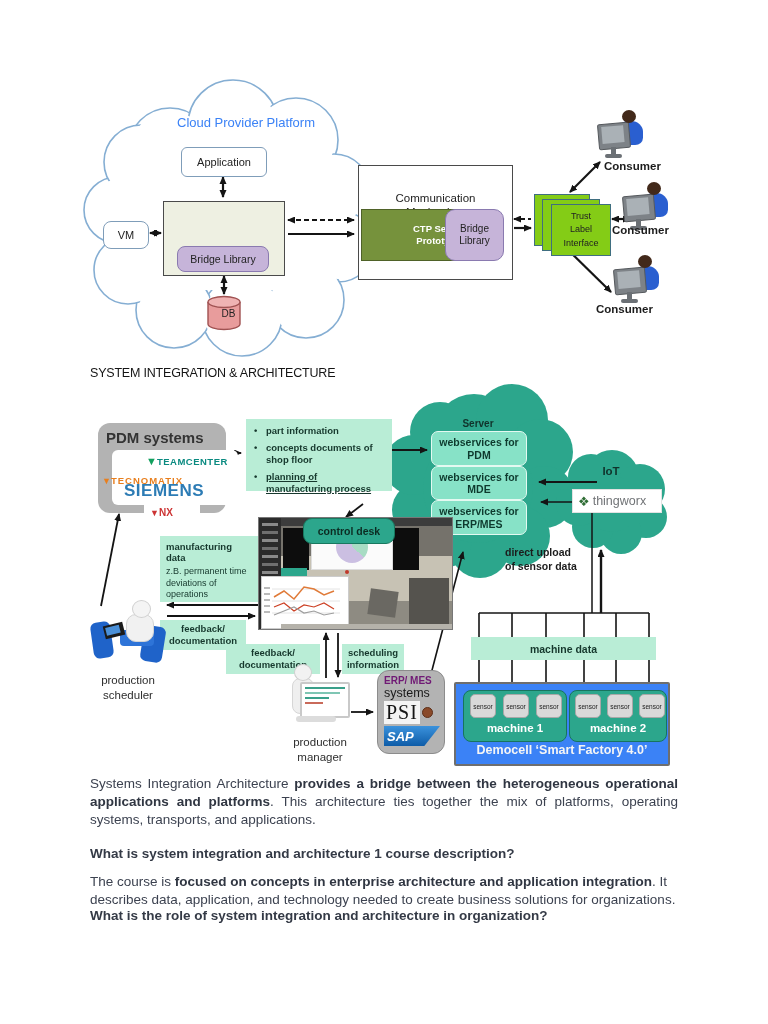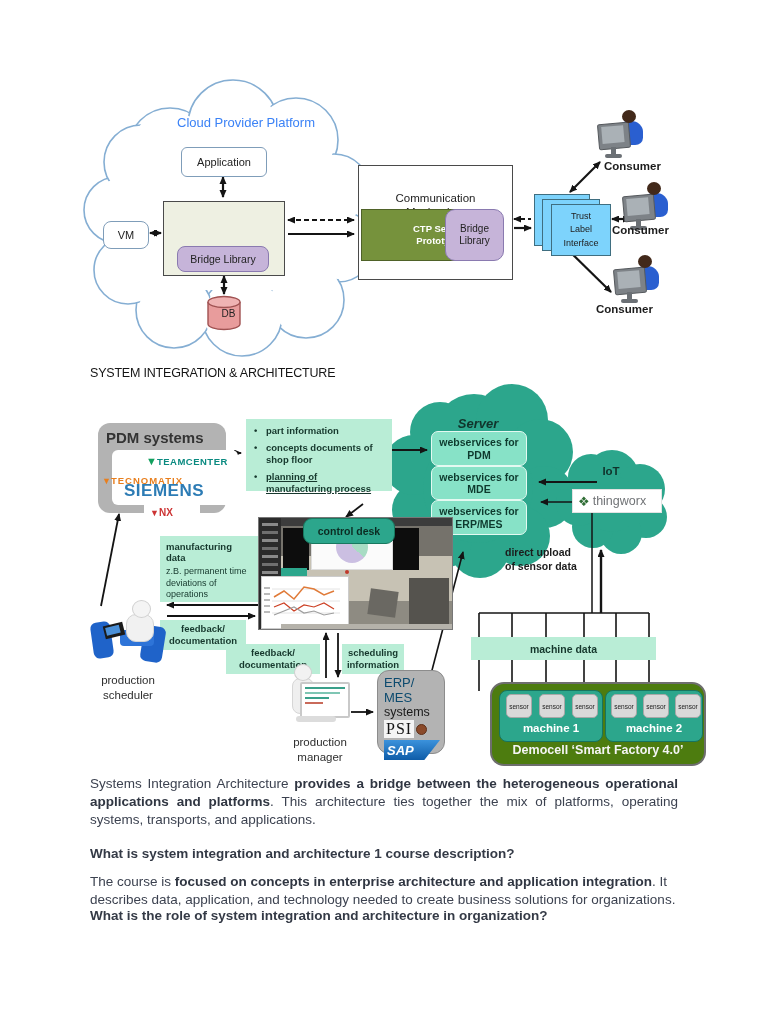--- a/index.html
+++ b/index.html
@@ -9,38 +9,38 @@
   .ctr{display:flex;align-items:center;justify-content:center;text-align:center;}
   .pre{white-space:pre-line;}
   svg.layer{position:absolute;left:0;top:0;z-index:1;}
   .el{z-index:2;}
   
   .wbox{background:#fff;border:1px solid #7f9db9;border-radius:6px;font-size:11px;}
   .monbox{background:#eef0e2;border:1.6px solid #4a4a4a;font-size:12px;line-height:1.2;}
   .lav{background:#c6b4d9;border:1px solid #8a7ab0;border-radius:8px;font-size:10.5px;}
   .commbox{background:#fff;border:1.6px solid #4a4a4a;font-size:11.5px;line-height:1.2;}
   .olive{background:#76923c;border:1px solid #4f6228;color:#fff;font-size:9.5px;font-weight:700;line-height:1.3;}
-  .trust{background:#7dd3fc;border:1.2px solid #3f6e80;}
+  .trust{background:#84cc16;border:1.2px solid #3f6e80;}
   .conslabel{font-size:11.5px;font-weight:600;color:#1c1c1c;}
   
   .cicon{width:46px;height:48px;}
   .cicon .mon{position:absolute;left:0;top:13px;width:30px;height:24px;background:#7d8287;border:1px solid #55595d;border-radius:2px;transform:rotate(-5deg);}
   .cicon .scr{position:absolute;left:3px;top:2px;width:22px;height:17px;background:#aab1b6;}
   .cicon .stand{position:absolute;left:13px;top:37px;width:5px;height:8px;background:#6b7075;}
   .cicon .base{position:absolute;left:7px;top:44px;width:17px;height:4px;background:#6b7075;border-radius:2px;}
   .cicon .head{position:absolute;left:24px;top:0;width:14px;height:13px;background:#42291a;border-radius:50%;}
   .cicon .body{position:absolute;left:19px;top:11px;width:26px;height:24px;background:#2a5fd0;border-radius:45% 45% 30% 30%;z-index:-1;}
   
   .mint{background:#b9edd6;color:#16382d;font-weight:600;}
   .ws{background:#87e2c7;border:1px solid #e4f9f1;border-radius:7px;color:#0e3a2e;font-weight:700;font-size:10.5px;line-height:1.15;}
   .graybox{background:#b3b3b3;border-radius:12px;}
   .teal-banner{background:#2ca68c;border:1px solid #18785f;color:#0c2b22;font-weight:600;font-size:10.5px;}
   .machine{background:#2ca68c;border:1px solid #17745e;border-radius:8px;}
   .sensor{background:#d9d9d9;border:1px solid #a8a8a8;border-radius:5px;font-size:6.5px;color:#222;}
-  .demo{background:#4d7c0f;border:2.5px solid #6e6e6e;border-radius:14px;margin-left:36px;}
+  .demo{background:#3b82f6;border:2.5px solid #6e6e6e;border-radius:2px;}
   
   .shot{background:#8e8b82;border:1px solid #777;}
   .shot .part{position:absolute;}
   
   .para{font-size:13.5px;line-height:18px;color:#3c4250;}
   .bld{font-weight:700;color:#303642;}
   .q{font-weight:600;color:#343a46;}
 </style>
 </head>
 <body>
@@ -239,21 +239,21 @@
   <div style="display:flex;margin-bottom:5px;">
     <span style="width:12px;">•</span>
     <span style="width:110px;">concepts documents of shop floor</span>
   </div>
   <div style="display:flex;">
     <span style="width:12px;">•</span>
     <span style="width:110px;text-decoration:underline;">planning of manufacturing process</span>
   </div>
 </div>
 
-<div class="abs el ctr" style="left:436px;top:416px;width:84px;height:14px;font-size:13px;font-weight:600;color:#10332b;font-style:italic;">Server</div>
+<div class="abs el ctr" style="left:436px;top:416px;width:84px;height:14px;font-size:10px;font-weight:600;color:#10332b;">Server</div>
 <div class="abs el ctr pre ws" style="left:431px;top:431px;width:94px;height:33px;">webservices for
 PDM</div>
 <div class="abs el ctr pre ws" style="left:431px;top:466px;width:94px;height:32px;">webservices for
 MDE</div>
 <div class="abs el ctr pre ws" style="left:431px;top:500px;width:94px;height:33px;">webservices for
 ERP/MES</div>
 
 <div class="abs el ctr" style="left:596px;top:464px;width:30px;height:14px;font-size:11.5px;font-weight:600;color:#10332b;">IoT</div>
 <div class="abs el" style="left:572px;top:489px;width:90px;height:24px;background:#fff;border:1px solid #e2e2e2;display:flex;align-items:center;padding-left:5px;box-sizing:border-box;">
   <span style="color:#2f6d35;font-size:13px;margin-right:3px;">❖</span>
@@ -340,24 +340,24 @@
     <div style="margin:3px 8px 0 3px;height:2px;background:#7fc6b4;"></div>
     <div style="margin:3px 5px 0 3px;height:2px;background:#3aa08a;width:24px;"></div>
     <div style="margin:3px 0 0 3px;height:2px;background:#c96a5a;width:18px;"></div>
   </div>
   <div class="abs" style="left:10px;top:52px;width:40px;height:6px;background:#dcdcdc;border-radius:3px;"></div>
 </div>
 <div class="abs el ctr pre" style="left:284px;top:734px;width:72px;height:32px;font-size:11.5px;color:#2e2e2e;line-height:1.3;">production
 manager</div>
 
 <div class="abs el graybox" style="left:377px;top:670px;width:68px;height:84px;border:1px solid #8c8c8c;padding:4px 0 0 6px;box-sizing:border-box;">
-  <div style="font-size:13px;font-weight:400;color:#0c4a6e;">ERP/ MES</div>
+  <div style="font-size:10px;font-weight:700;color:#701a75;">ERP/ MES</div>
   <div style="font-size:12.5px;color:#1a1a1a;">systems</div>
   <div style="display:flex;align-items:center;margin-top:1px;">
-    <span style="font-family:'Liberation Serif',serif;font-size:16px;letter-spacing:1px;color:#141414;background:#f4f4f4;padding:0 2px;">PSI</span>
+    <span style="font-family:'Liberation Serif',serif;font-size:20px;letter-spacing:1px;color:#141414;background:#f4f4f4;padding:0 2px;">PSI</span>
     <span style="width:9px;height:9px;border-radius:50%;background:#8a4a2a;border:1px solid #5e2f18;margin-left:2px;"></span>
   </div>
   <div style="margin-top:2px;width:56px;height:20px;background:linear-gradient(#3b92dc,#0e5ca8);clip-path:polygon(0 0,100% 0,72% 100%,0 100%);display:flex;align-items:center;">
     <span style="color:#fff;font-weight:700;font-style:italic;font-size:13px;padding-left:3px;">SAP</span>
   </div>
 </div>
 
 <div class="abs el pre" style="left:505px;top:546px;width:90px;font-size:10.5px;font-weight:600;color:#1c1c1c;line-height:1.3;">direct upload
 of sensor data</div>
 

